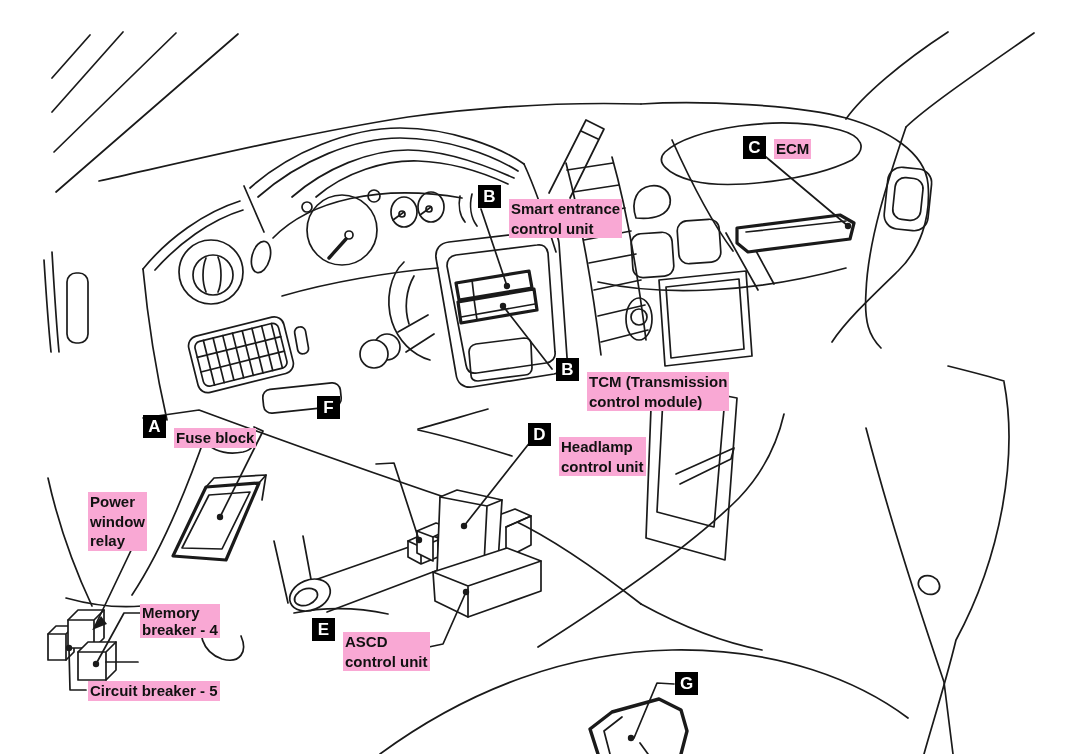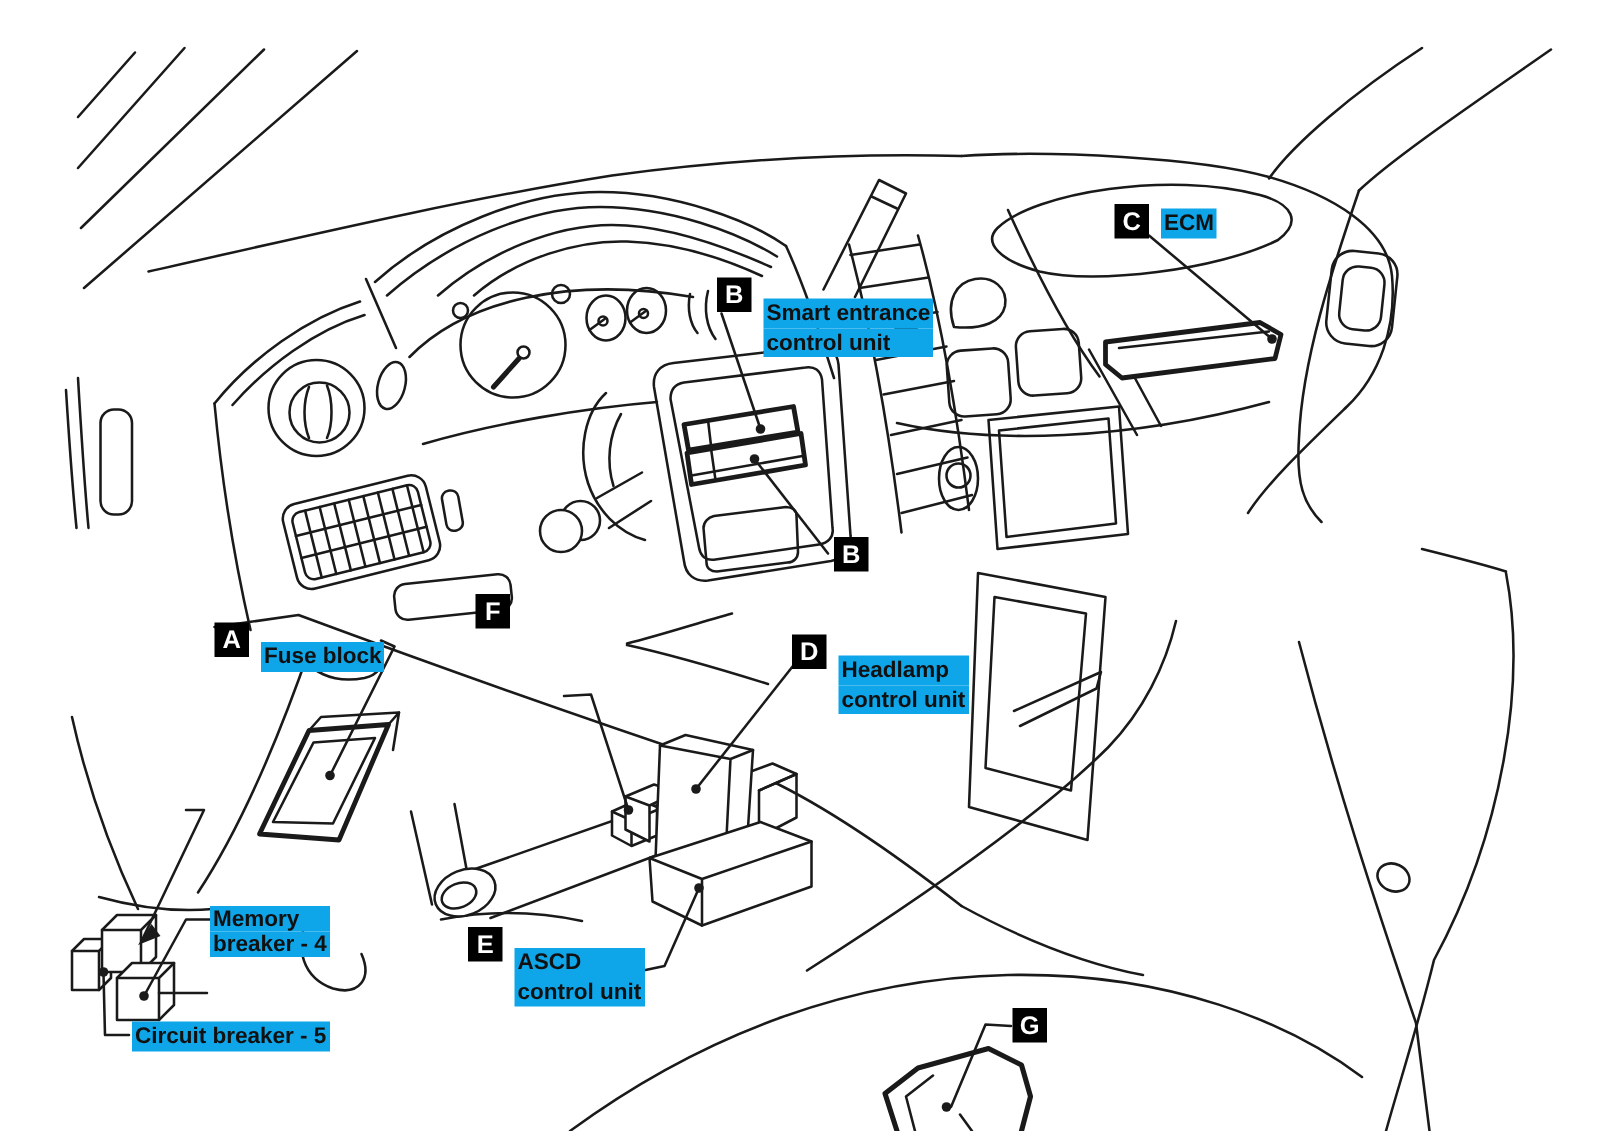--- a/index.html
+++ b/index.html
@@ -14,21 +14,21 @@
   .wthk{fill:#ffffff;stroke:#1a1a1a;stroke-width:3.2;stroke-linejoin:round;}
   .dot{fill:#1a1a1a;stroke:none;}
   .callout{position:absolute;display:flex;align-items:flex-start;gap:8px;}
   .badge{
     width:23px;height:23px;background:#000000;color:#ffffff;flex:0 0 23px;
     font-size:17px;font-weight:bold;display:flex;align-items:center;justify-content:center;
     line-height:1;
   }
   .lines{display:flex;flex-direction:column;margin-top:14px;}
   .lines span{
-    display:table;background:#0ea5e9;color:#111111;font-size:15px;font-weight:bold;
+    display:table;background:#f9a8d4;color:#111111;font-size:15px;font-weight:bold;
     line-height:19.5px;white-space:nowrap;padding:0 2px;
   }
   .plain .lines{margin-top:0;}
 </style>
 </head>
 <body>
 
 <div class="stage">
 
   <svg width="1072" height="754" viewBox="0 0 1072 754">
@@ -283,20 +283,24 @@
 
   <div class="callout" style="left:743px;top:136px">
     <span class="badge">C</span>
     <span class="lines" style="margin-top:3px">
         <span>ECM</span>
       </span>
   </div>
 
   <div class="callout" style="left:556px;top:358px">
     <span class="badge">B</span>
+    <span class="lines">
+        <span>TCM (Transmission</span>
+        <span>control module)</span>
+      </span>
   </div>
 
   <div class="callout" style="left:143px;top:415px">
     <span class="badge">A</span>
     <span class="lines" style="margin-top:13px">
         <span>Fuse block</span>
       </span>
   </div>
 
   <div class="callout" style="left:317px;top:396px">
@@ -316,20 +320,27 @@
     <span class="lines">
         <span>ASCD</span>
         <span>control unit</span>
       </span>
   </div>
 
   <div class="callout" style="left:675px;top:672px">
     <span class="badge">G</span>
   </div>
 
+  <div class="callout plain" style="left:88px;top:492px">
+    <span class="lines">
+        <span>Power</span>
+        <span>window</span>
+        <span>relay</span>
+      </span>
+  </div>
 
   <div class="callout plain" style="left:140px;top:604px">
     <span class="lines" style="line-height:17px">
         <span style="line-height:17px">Memory</span>
         <span style="line-height:17px">breaker - 4</span>
       </span>
   </div>
 
   <div class="callout plain" style="left:88px;top:681px">
     <span class="lines">

